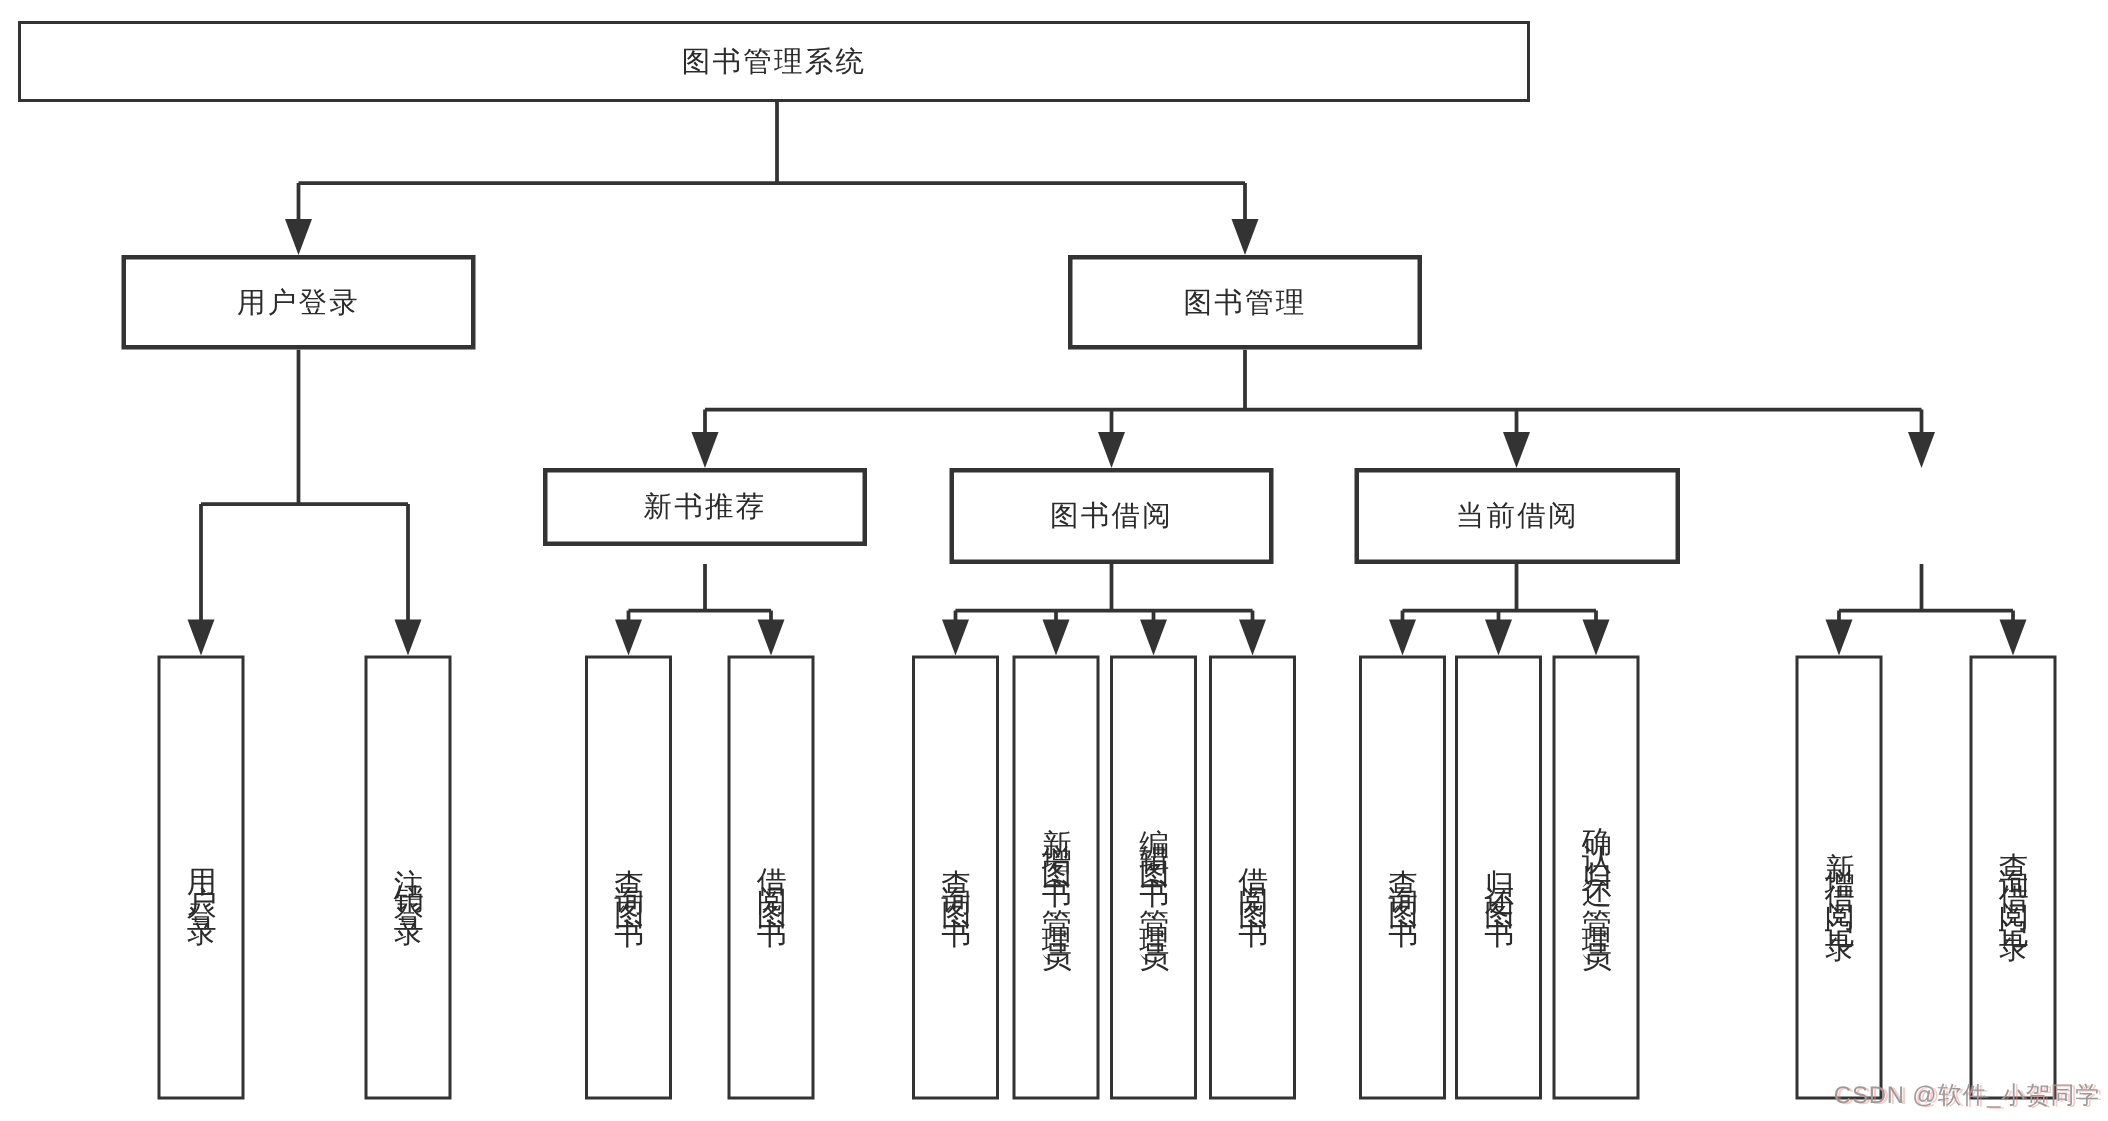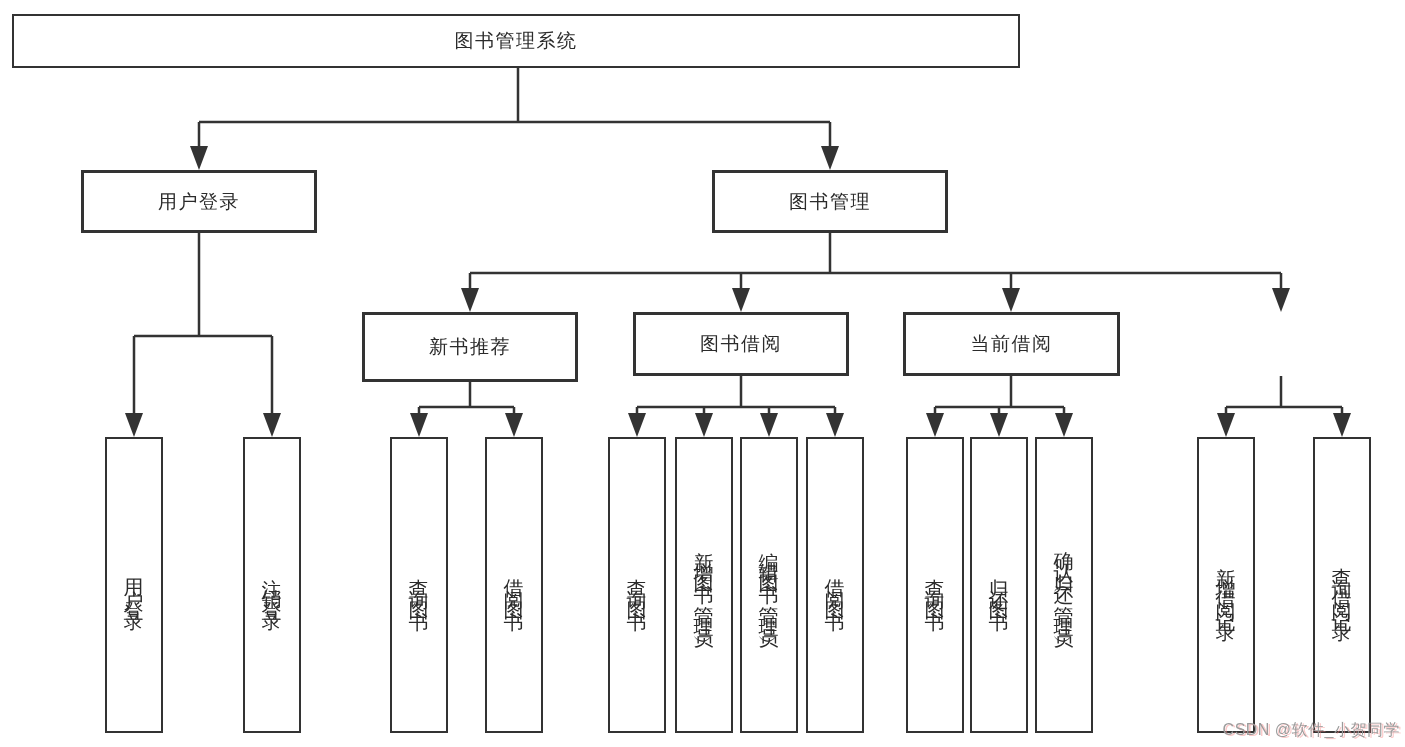--- a/index.html
+++ b/index.html
@@ -120,21 +120,21 @@
     <span>图书管理系统</span>
   </div>
 
   <div class="node hbox" style="left:81px; top:170px; width:236px; height:63px;">
     <span>用户登录</span>
   </div>
   <div class="node hbox" style="left:712px; top:170px; width:236px; height:63px;">
     <span>图书管理</span>
   </div>
 
-  <div class="node hbox" style="left:362px; top:312px; width:216px; height:70px;">
+  <div class="node hbox" style="left:362px; top:312px; width:216px; height:52px;">
     <span>新书推荐</span>
   </div>
   <div class="node hbox" style="left:633px; top:312px; width:216px; height:64px;">
     <span>图书借阅</span>
   </div>
   <div class="node hbox" style="left:903px; top:312px; width:217px; height:64px;">
     <span>当前借阅</span>
   </div>
 
   <div class="node vbox" style="left:105px; top:437px; width:58px; height:296px;">

